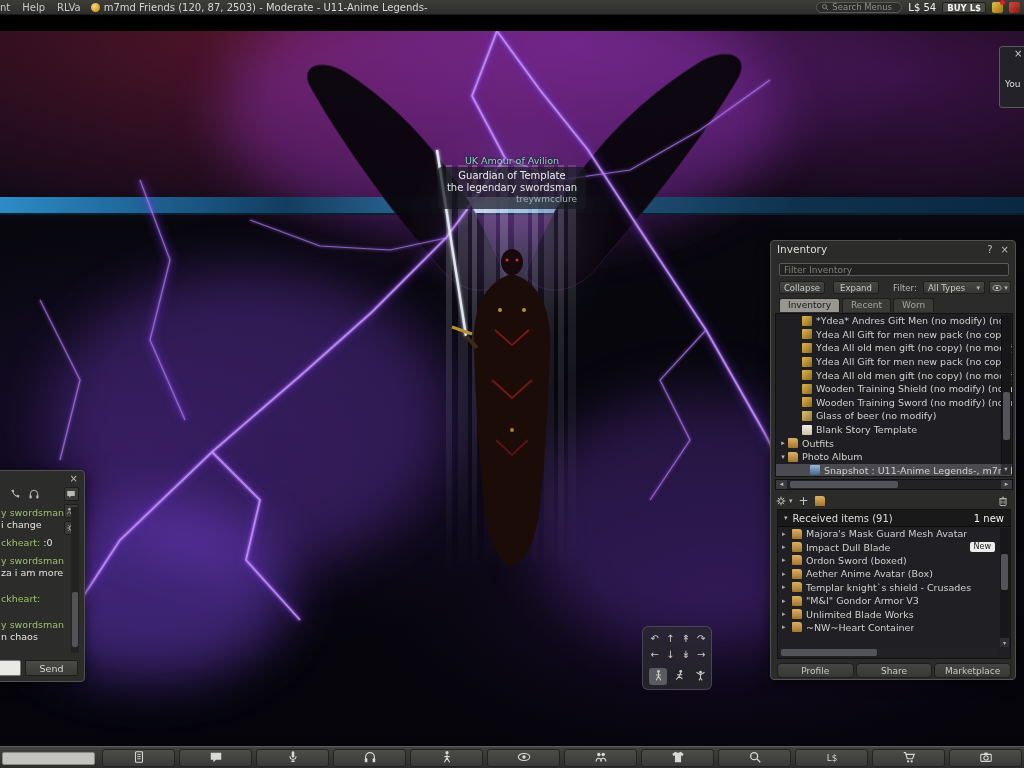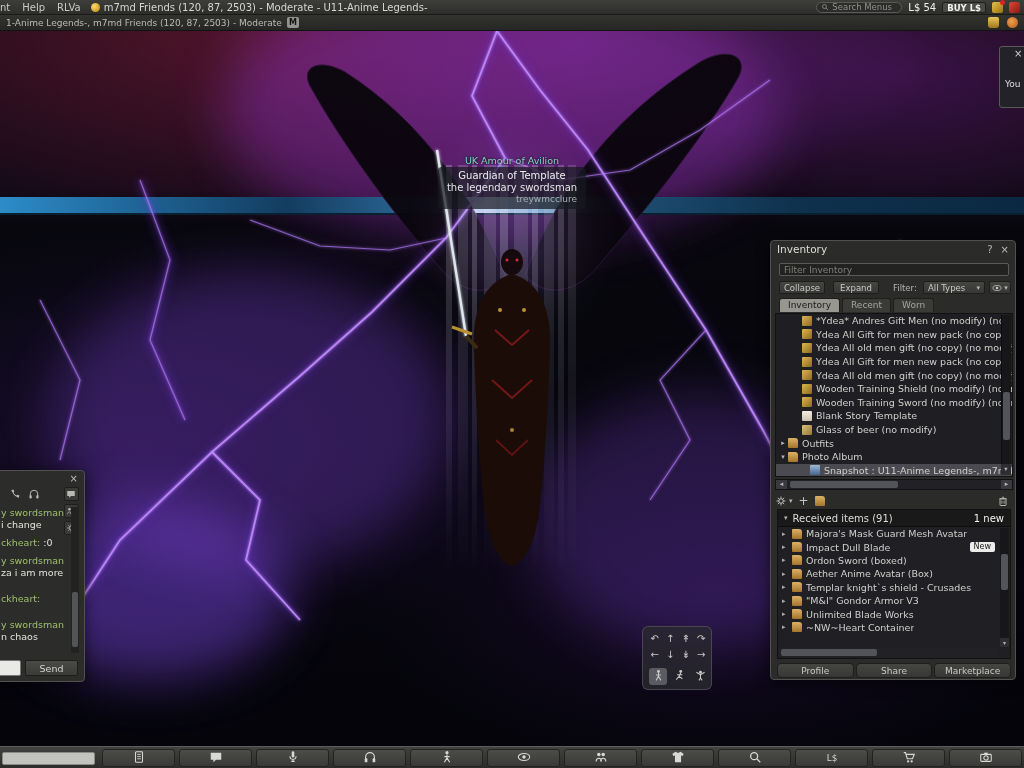--- a/index.html
+++ b/index.html
@@ -429,28 +429,20 @@
           </svg>
         <span>Search Menus</span>
       </span>
       <span class="balance">L$ 54</span>
       <span class="buybtn">BUY L$</span>
       <span class="mini-ic gift"></span>
       <span class="mini-ic alert"></span>
     </div>
   </div>
 
-  <div class="lbar">
-    <span>1-Anime Legends-, m7md Friends (120, 87, 2503) - Moderate</span>
-    <span class="mbadge">M</span>
-    <div class="right">
-      <span class="mini-ic bag"></span>
-      <span class="mini-ic star"></span>
-    </div>
-  </div>
 
   <div class="toast">
     <span class="x">×</span>
     <span class="txt">You p</span>
   </div>
 
   <div class="win" id="inv">
     <div class="titlebar">
       <span>Inventory</span>
       <span class="wbtns">
@@ -522,28 +514,28 @@
           </div>
 
           <div class="inv-row lvl1">
             <span class="exp"></span>
             <span class="itm-icon box"></span>
             <span class="lbl">Wooden Training Sword (no modify) (no transfe</span>
           </div>
 
           <div class="inv-row lvl1">
             <span class="exp"></span>
+            <span class="itm-icon obj"></span>
+            <span class="lbl">Glass of beer (no modify)</span>
+          </div>
+
+          <div class="inv-row lvl1">
+            <span class="exp"></span>
             <span class="itm-icon note"></span>
             <span class="lbl">Blank Story Template</span>
-          </div>
-
-          <div class="inv-row lvl1">
-            <span class="exp"></span>
-            <span class="itm-icon obj"></span>
-            <span class="lbl">Glass of beer (no modify)</span>
           </div>
 
           <div class="inv-row lvl0">
             <span class="exp">▸</span>
             <span class="itm-icon folder"></span>
             <span class="lbl">Outfits</span>
           </div>
 
           <div class="inv-row lvl0">
             <span class="exp">▾</span>

